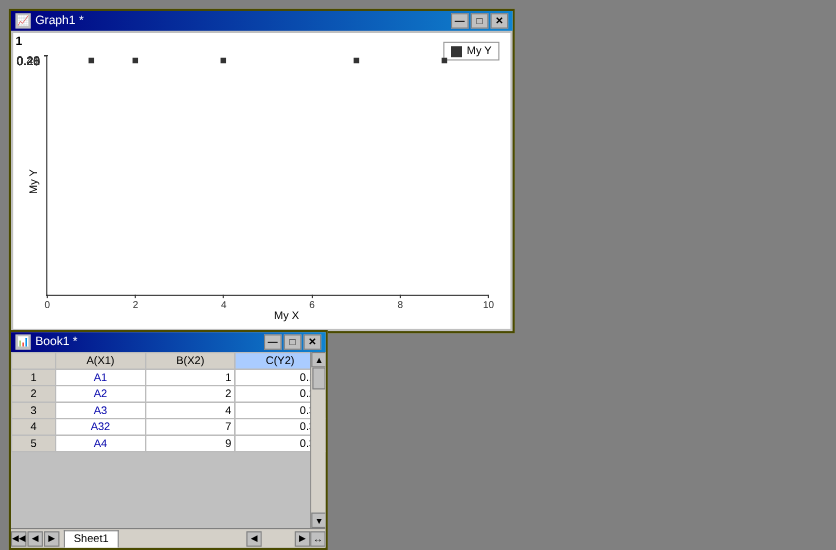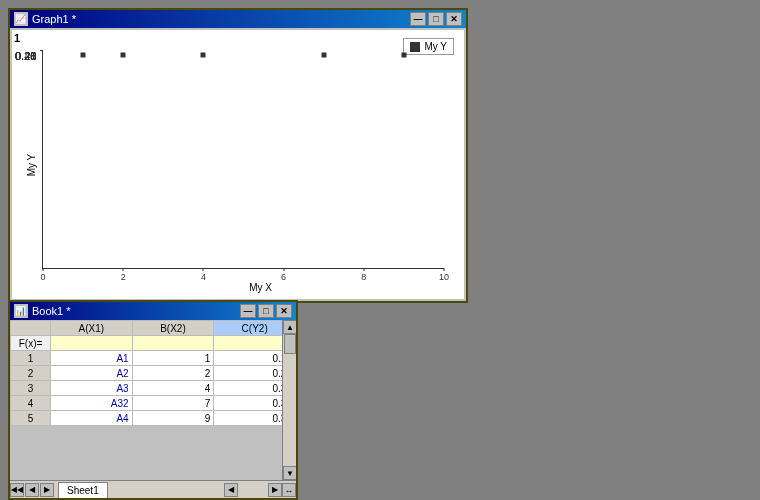--- a/index.html
+++ b/index.html
@@ -243,21 +243,21 @@
     }
     .meta-cell-yellow {
       background: #ffffcc;
     }
     .data-cell {
       background: white;
       text-align: right;
     }
     .data-cell-left {
       background: white;
-      text-align: right;
+      text-align: center;
     }
     .sheet-tab {
       background: white;
       border: 1px solid #808080;
       border-bottom: none;
       padding: 1px 8px;
       font-size: 10px;
       margin-right: 2px;
       cursor: pointer;
       height: 16px;
@@ -436,26 +436,20 @@
               <td class="col-header">A(X1)</td>
               <td class="col-header">B(X2)</td>
               <td class="col-header col-header-blue">C(Y2)</td>
             </tr>
           </thead>
           <tbody>
 
 
 
 
-            <tr>
-              <td class="row-header meta-cell">F(x)=</td>
-              <td class="meta-cell meta-cell-yellow"></td>
-              <td class="meta-cell meta-cell-yellow"></td>
-              <td class="meta-cell meta-cell-yellow"></td>
-            </tr>
 
             <tr>
               <td class="row-header">1</td>
               <td class="data-cell-left" style="color:#00a;">A1</td>
               <td class="data-cell">1</td>
               <td class="data-cell">0.17</td>
             </tr>
 
             <tr>
               <td class="row-header">2</td>

